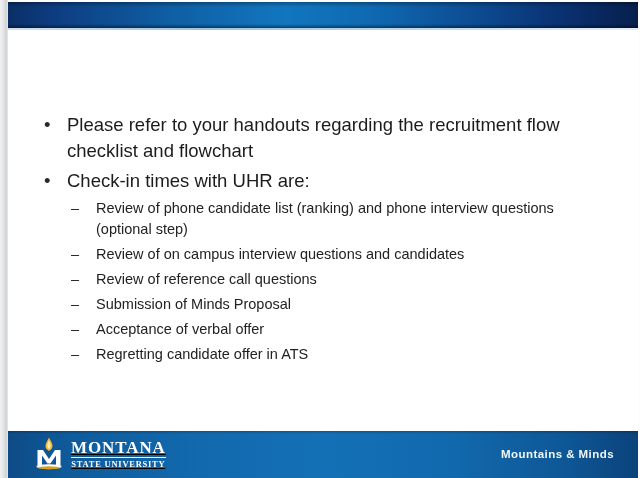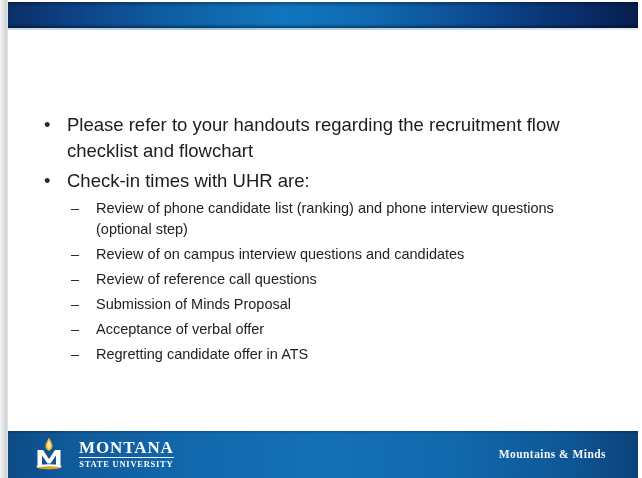--- a/index.html
+++ b/index.html
@@ -179,21 +179,22 @@
     left: 0; top: 0; right: 0; height: 3px;
     background: linear-gradient(180deg, rgba(0,0,0,.22), rgba(0,0,0,0));
   }
 
   #logo-group {
     position: absolute;
     left: 26px;
     top: 6px;
     display: flex;
     align-items: flex-end;
-    gap: 15px;
+    gap: 7px;
+    text-decoration: underline;
   }
   #logo-mark {
     width: 30px;
     height: 34px;
     position: relative;
     flex: 0 0 auto;
   }
   #logo-wordmark {
     padding-bottom: 3px;
     line-height: 1;
@@ -214,23 +215,23 @@
     font-weight: bold;
     font-size: 8.5px;
     letter-spacing: .75px;
     color: #ffffff;
     margin-top: 1.5px;
     text-align: center;
   }
 
   #tagline {
     position: absolute;
-    right: 36px;
+    right: 28px;
     top: 17px;
-    font-family: Liberation Serif, serif;
+    font-family: Liberation Sans, sans-serif;
     font-weight: bold;
     font-style: normal;
     font-size: 11.5px;
     letter-spacing: .45px;
     color: #f2f7fb;
     white-space: nowrap;
     margin-left: 29px;
   }
 </style>
 </head>

